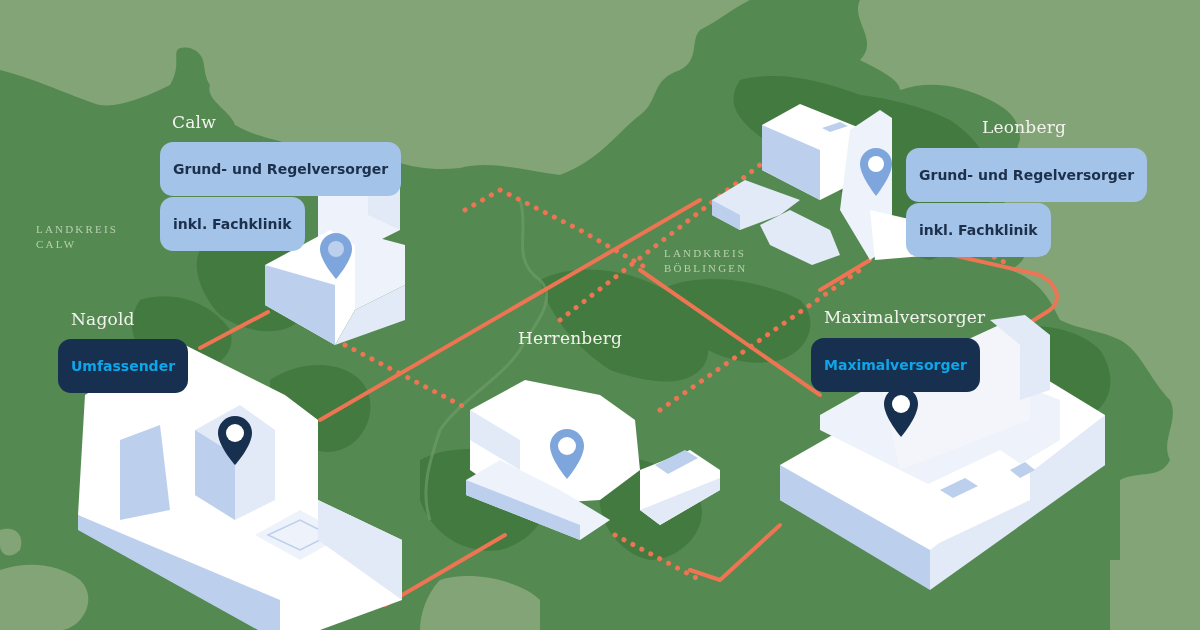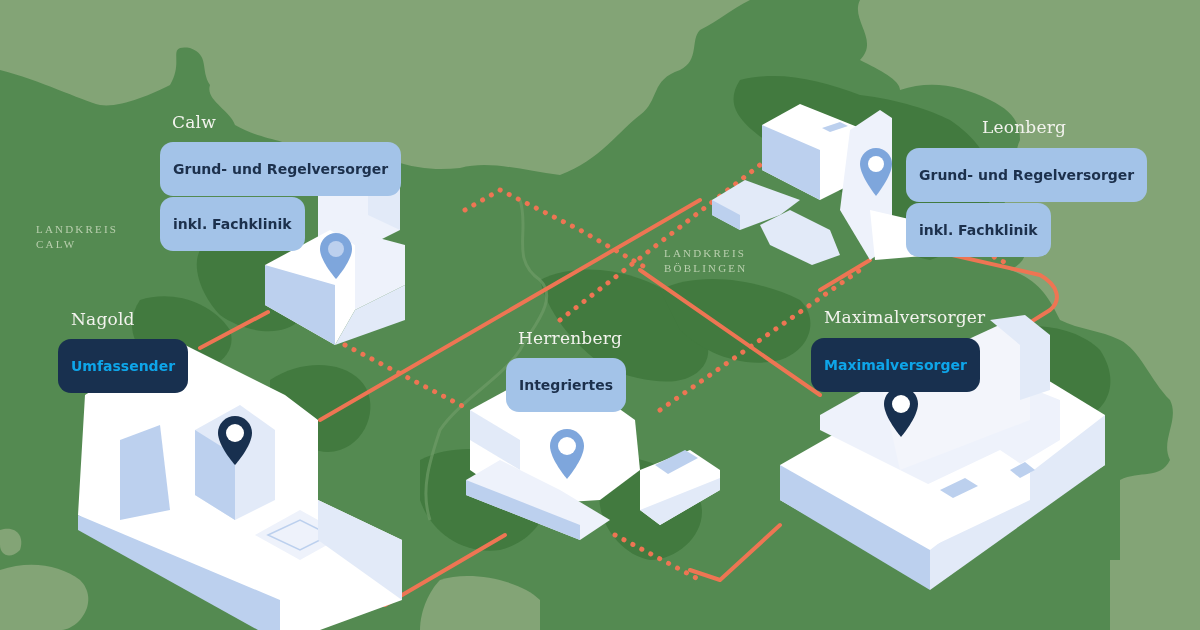--- a/index.html
+++ b/index.html
@@ -160,19 +160,18 @@
   <span class="tag light">inkl. Fachklinik</span>
 </div>
 
 <div class="city" style="left:71px;top:309px;">Nagold</div>
 <div class="tagstack" style="left:58px;top:339px;">
   <span class="tag dark">Umfassender</span>
 </div>
 
 <div class="city" style="left:518px;top:328px;">Herrenberg</div>
 <div class="tagstack" style="left:506px;top:358px;">
-  <span class="tag light">Integriertes</span>
 </div>
 
 <div class="city" style="left:824px;top:307px;">Maximalversorger</div>
 <div class="tagstack" style="left:811px;top:338px;align-items:center;">
   <span class="tag dark">Maximalversorger</span>
 </div>
 
 </body></html>

